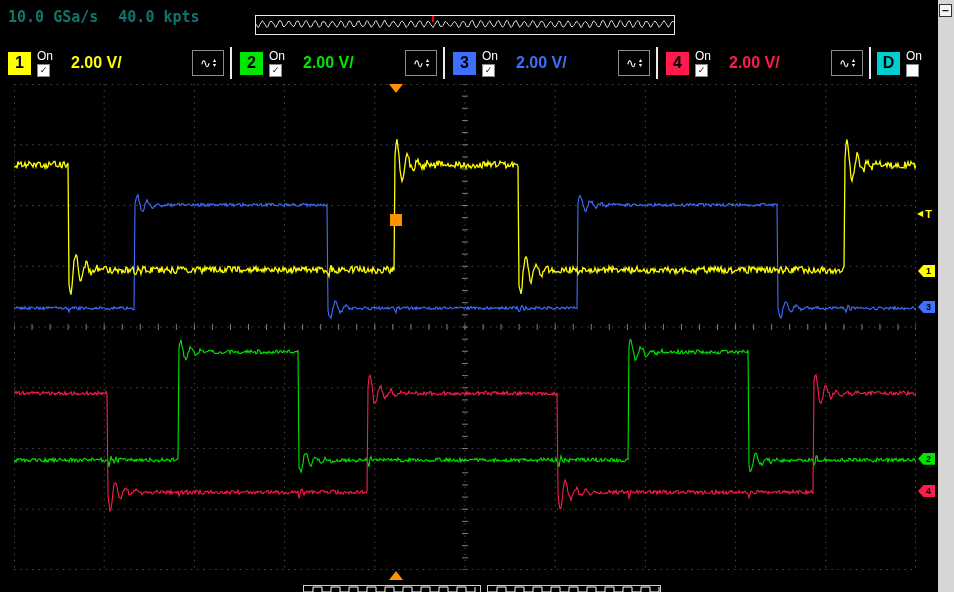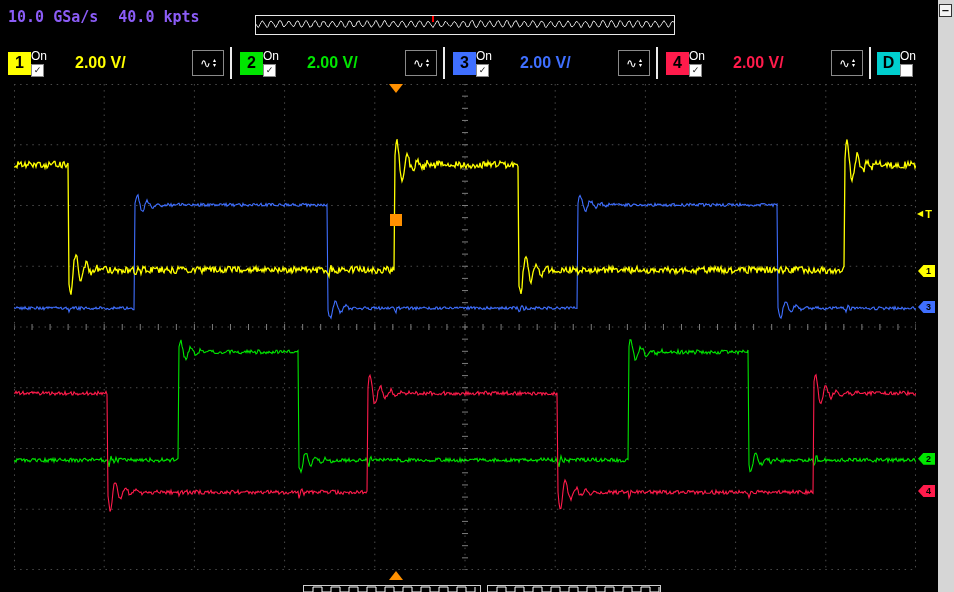--- a/index.html
+++ b/index.html
@@ -3,41 +3,41 @@
 <meta charset="utf-8">
 <style>
   html,body{margin:0;padding:0;background:#d6d6d6;font-family:"Liberation Sans",sans-serif;}
   .screen{position:relative;width:954px;height:592px;background:#d6d6d6;overflow:hidden;}
   .scope{position:absolute;left:0;top:0;width:938px;height:592px;background:#000;}
   .gutter{position:absolute;left:938px;top:0;width:16px;height:592px;background:#d6d6d6;}
   .minbtn{position:absolute;left:939px;top:4px;width:13px;height:13px;background:#f4f4f4;
           border:1px solid #333;padding:0;display:flex;align-items:center;justify-content:center;
           font:bold 10px "DejaVu Sans",sans-serif;color:#000;line-height:10px;cursor:pointer;}
   
-  .status{position:absolute;left:8px;top:8px;color:#8b5cf6;font:bold 15px "DejaVu Sans Mono",monospace;
+  .status{position:absolute;left:8px;top:8px;color:#0f766e;font:bold 15px "DejaVu Sans Mono",monospace;
           display:flex;gap:20px;white-space:pre;}
   
   .preview{position:absolute;left:255px;top:15px;width:420px;height:20px;border:1px solid #e8e8e8;
            background:#000;box-sizing:border-box;}
   .preview svg{position:absolute;left:0;top:0;}
   .ptick{position:absolute;left:42%;top:0;width:2px;height:6px;background:#ff0000;}
   
   .chbar{position:absolute;left:0;top:46px;width:938px;height:34px;display:flex;align-items:center;background:#000;}
   .chgroup{display:flex;align-items:center;height:32px;box-sizing:border-box;border-right:2px solid #ececec;
            padding-left:8px;width:213px;}
   .chgroup.first{width:232px;}
   .dgroup{width:67px;border-right:none;padding-left:6px;}
   .badge{width:23px;height:23px;display:flex;align-items:center;justify-content:center;
          font:bold 16px "Liberation Sans",sans-serif;color:#000;flex:none;}
-  .onblk{display:flex;flex-direction:column;align-items:flex-start;margin-left:0;width:24px;flex:none;}
+  .onblk{display:flex;flex-direction:column;align-items:flex-start;margin-left:6px;width:24px;flex:none;}
   .onlbl{color:#fff;font:12px "Liberation Sans",sans-serif;line-height:13px;}
   .cbox{width:11px;height:11px;background:#fff;border:1px solid #888;margin-top:1px;display:flex;
         align-items:center;justify-content:center;font:bold 9px "DejaVu Sans",sans-serif;color:#111;
         line-height:9px;overflow:hidden;}
-  .val{font:bold 16px "Liberation Sans",sans-serif;margin-left:20px;flex:1;}
+  .val{font:bold 16px "Liberation Sans",sans-serif;margin-left:10px;flex:1;}
   .scalebtn{width:32px;height:26px;border:1px solid #8a8a8a;background:#000;color:#fff;display:flex;
             align-items:center;justify-content:center;gap:2px;margin-right:6px;padding:0;flex:none;cursor:pointer;}
   .scalebtn .wave{font:13px "DejaVu Sans",sans-serif;color:#fff;}
   .scalebtn .arrows{display:flex;flex-direction:column;color:#fff;}
   .scalebtn .arrows i{font-style:normal;font-size:6px;line-height:5px;}
   
   .grat{position:absolute;left:14px;top:84px;width:902px;height:486px;}
   
   .tritop{position:absolute;width:0;height:0;border-left:7px solid transparent;border-right:7px solid transparent;
           border-top:9px solid #ff9000;}

